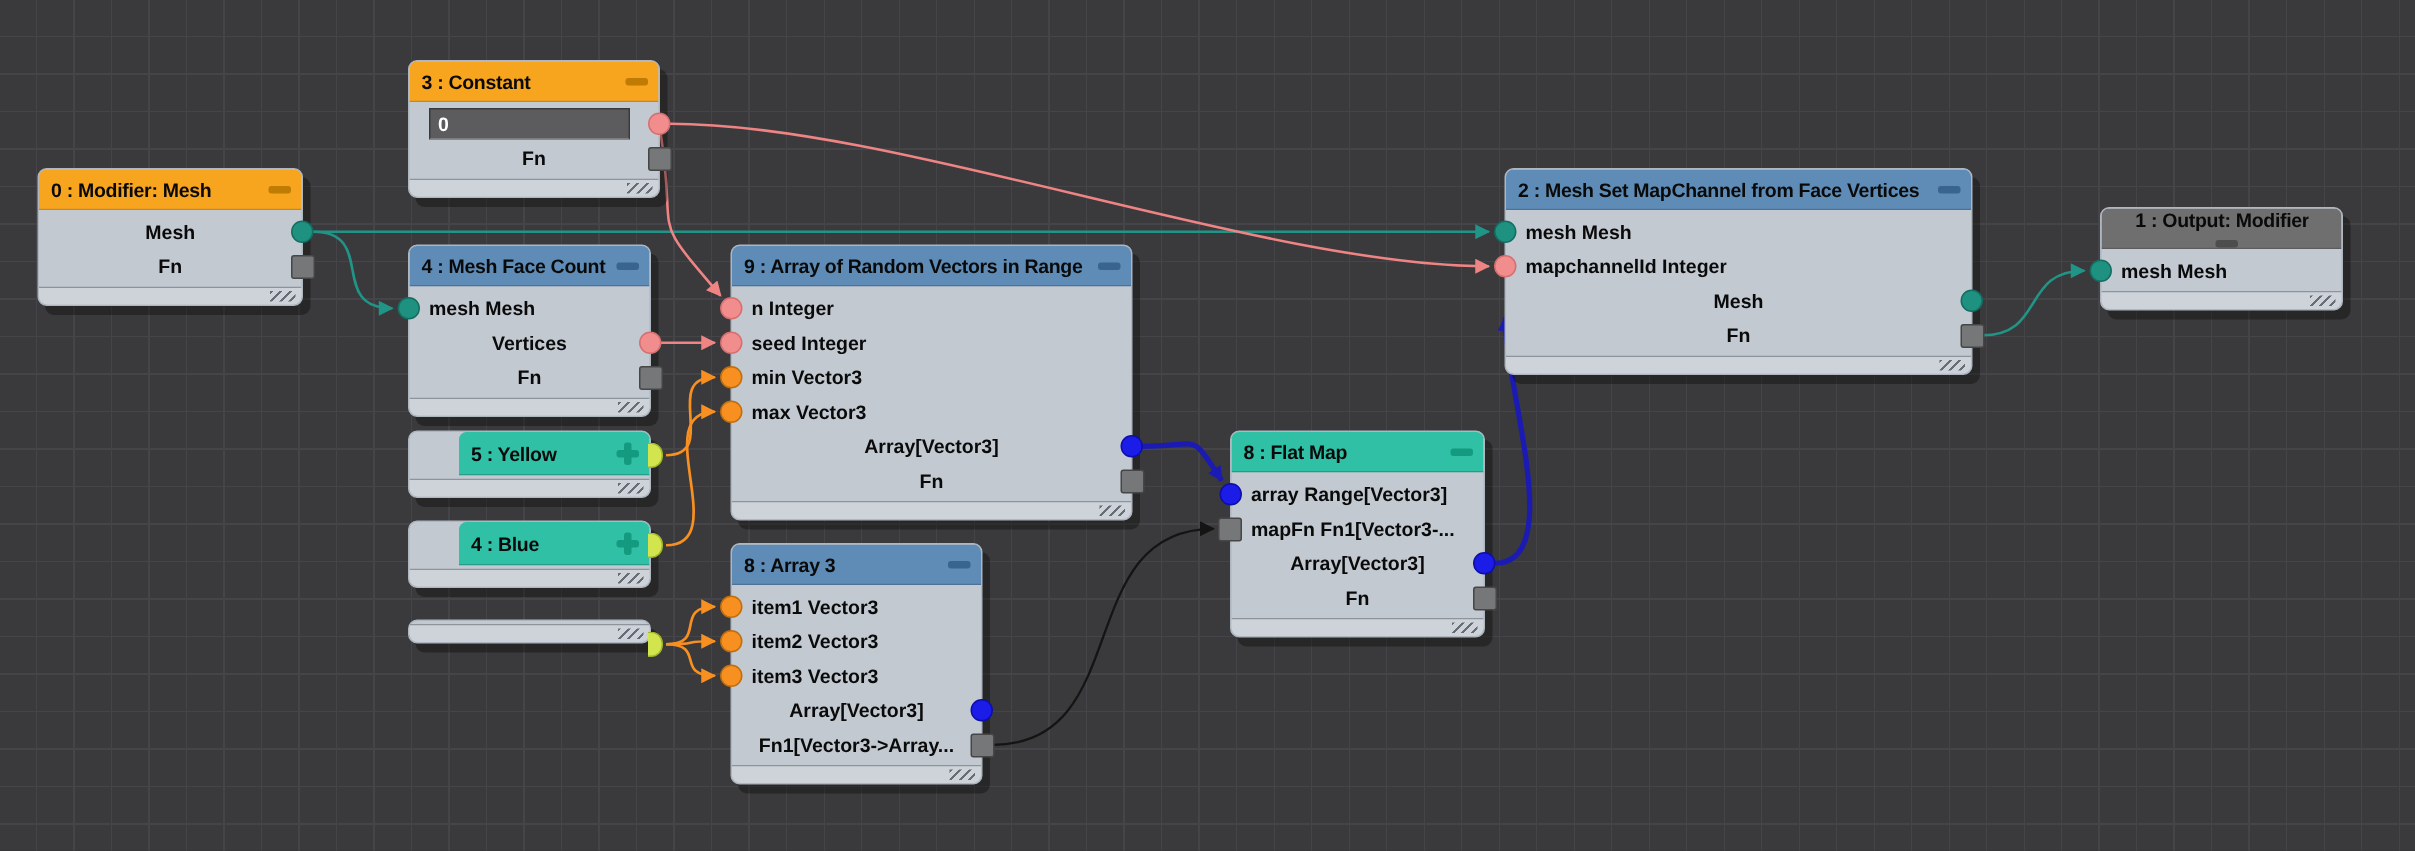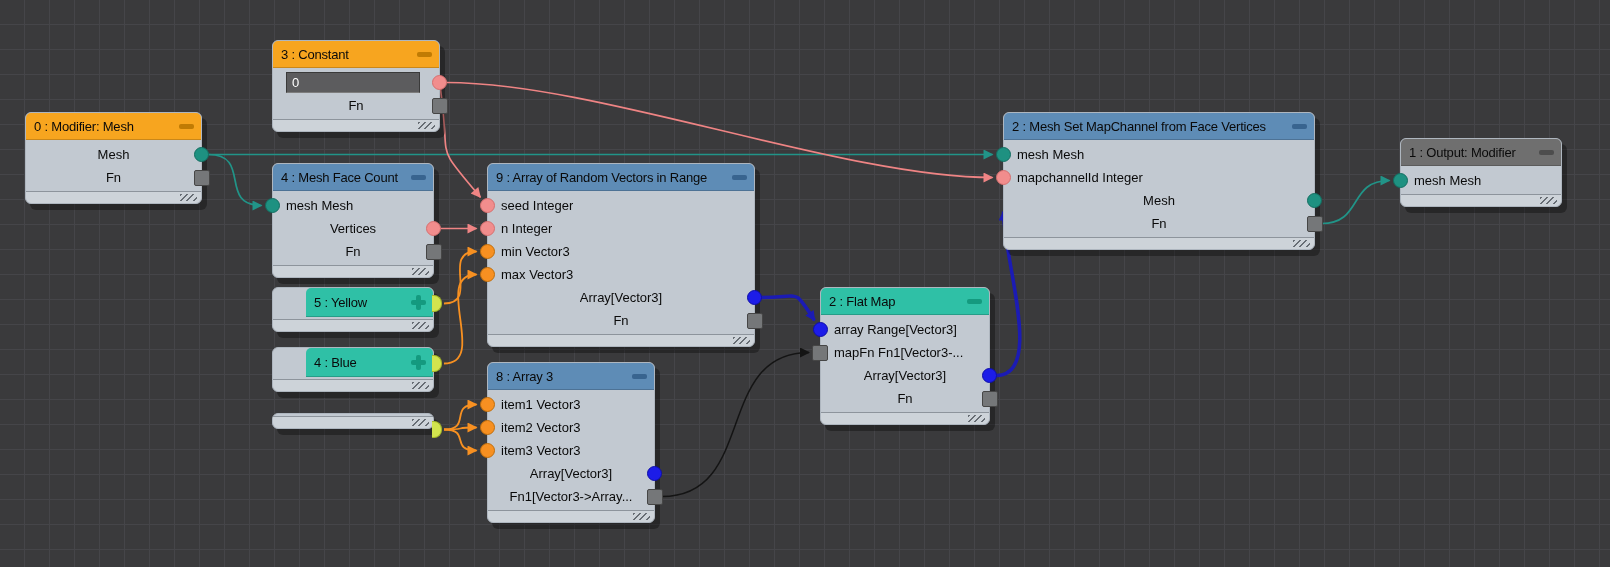--- a/index.html
+++ b/index.html
@@ -16,32 +16,32 @@
       repeating-linear-gradient(to bottom, transparent 0 24px, var(--grid-line,#454549) 24px 25px);
   }
   #wires{position:absolute;left:0;top:0;width:100%;height:100%;z-index:1;}
 
   .node{
     position:absolute;z-index:2;
     background:var(--node-body,#c2c9d1);
     border:1px solid #aeb6bf;
     border-radius:6px;
     box-shadow:5px 6px 0 rgba(0,0,0,0.32);
-    font-size:13px;color:#0a0a0a;
+    font-size:13px;color:#0a0a0a;font-weight:bold;
   }
   .hdr{
     height:26px;display:flex;align-items:center;
     padding:0 7px 0 8px;border-radius:5px 5px 0 0;
     border-bottom:1px solid rgba(0,0,0,0.18);
   }
   .node.collapsed .hdr{height:28px;margin-left:33px;}
   .hdr-orange{background:var(--header-orange,#f7a51f);}
   .hdr-blue{background:var(--header-blue,#5e8cb6);}
   .hdr-teal{background:var(--header-teal,#2fc0a6);}
-  .hdr-gray{background:var(--header-gray,#6f6f6f);}
+  .hdr-gray{background:var(--header-gray,#6f6f6f);flex-direction:column;}
   .title{flex:1;white-space:nowrap;overflow:hidden;letter-spacing:-0.2px;}
   .icon-minus{width:15px;height:5px;border-radius:2px;margin-left:6px;flex:none;}
   .hdr-orange .icon-minus{background:#c07b04;}
   .hdr-blue .icon-minus{background:#38648f;}
   .hdr-teal .icon-minus{background:#149a7f;}
   .hdr-gray .icon-minus{background:#4d4d4d;}
   .icon-plus{position:relative;width:15px;height:15px;margin-left:6px;flex:none;}
   .icon-plus::before,.icon-plus::after{content:"";position:absolute;border-radius:2px;}
   .icon-plus::before{left:0;top:5px;width:15px;height:5px;}
   .icon-plus::after{left:5px;top:0;width:5px;height:15px;}
@@ -182,25 +182,25 @@
   </div>
 
   <div class="node" style="left:487px;top:163px;width:266px">
     <div class="hdr hdr-blue">
       <span class="title">9 : Array of Random Vectors in Range</span>
       <span class="icon-minus"></span>
     </div>
     <div class="body">
       <div class="row">
         <span class="port circle c-pink in-p"></span>
+        <span class="lbl">n Integer</span>
+      </div>
+      <div class="row">
+        <span class="port circle c-pink in-p"></span>
         <span class="lbl">seed Integer</span>
-      </div>
-      <div class="row">
-        <span class="port circle c-pink in-p"></span>
-        <span class="lbl">n Integer</span>
       </div>
       <div class="row">
         <span class="port circle c-orange in-p"></span>
         <span class="lbl">min Vector3</span>
       </div>
       <div class="row">
         <span class="port circle c-orange in-p"></span>
         <span class="lbl">max Vector3</span>
       </div>
       <div class="row out">
@@ -273,21 +273,21 @@
         <span class="port square out-p"></span>
       </div>
     </div>
     <div class="footer">
         <span class="grip"></span>
       </div>
   </div>
 
   <div class="node" style="left:820px;top:287px;width:168px">
     <div class="hdr hdr-teal">
-      <span class="title">2 : Flat Map</span>
+      <span class="title">8 : Flat Map</span>
       <span class="icon-minus"></span>
     </div>
     <div class="body">
       <div class="row">
         <span class="port circle c-blue in-p"></span>
         <span class="lbl">array Range[Vector3]</span>
       </div>
       <div class="row">
         <span class="port square in-p"></span>
         <span class="lbl">mapFn Fn1[Vector3-...</span>

